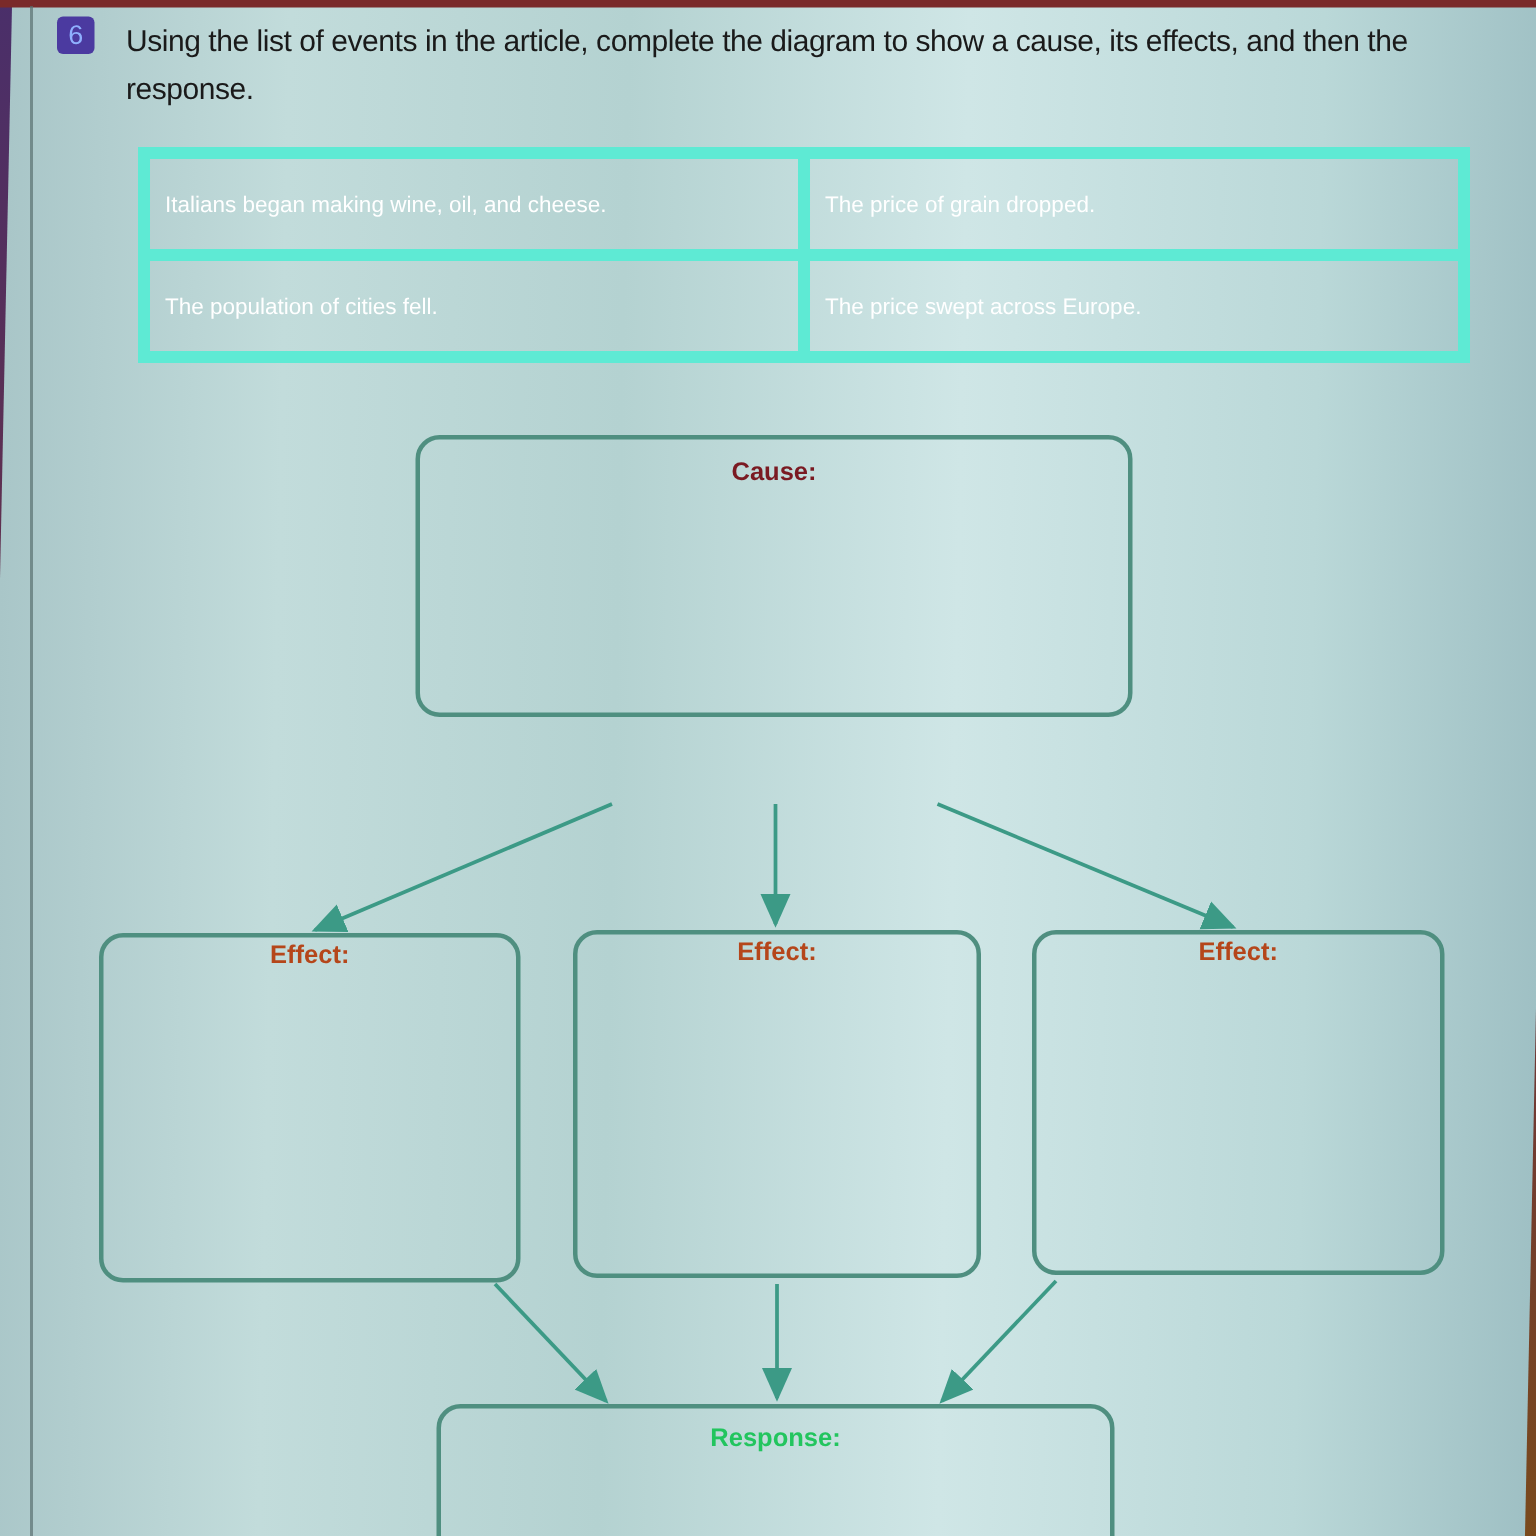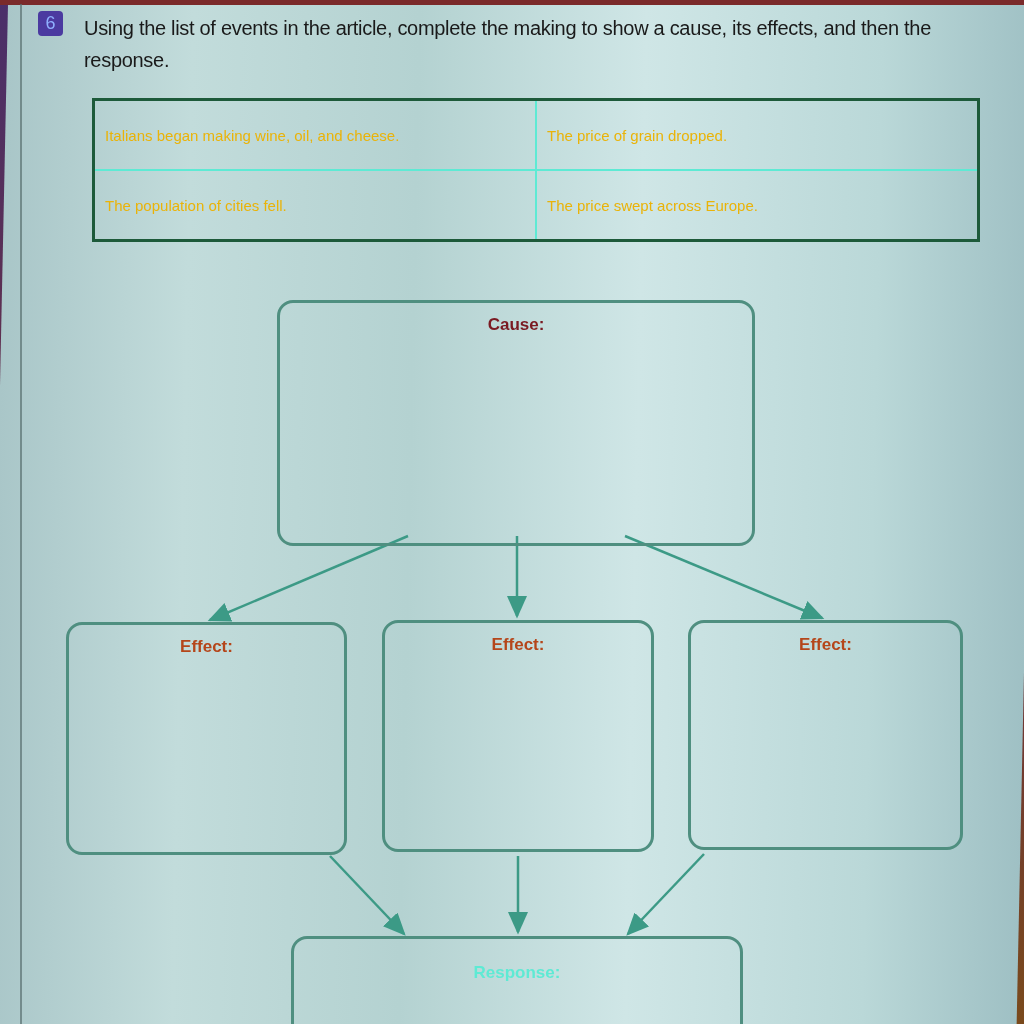--- a/index.html
+++ b/index.html
@@ -33,46 +33,46 @@
     }
     .prompt {
       position:absolute; left:84px; top:12px; width:900px;
       font-size:20px; line-height:32px; color:#1a1a1a; letter-spacing:-0.3px;
     }
     table.events {
       position:absolute; left:92px; top:98px; width:888px; height:144px;
       border-collapse:collapse; border:3px solid #1d5a3a;
     }
     table.events td {
-      border:2px solid #5eead4; width:50%; height:44px;
-      padding:0 10px; font-size:15px; color:#eab308; vertical-align:middle;
+      border:8px solid #5eead4; width:50%; height:44px;
+      padding:0 10px; font-size:15px; color:#ffffff; vertical-align:middle;
     }
     .box {
       position:absolute; border:3px solid #4f8f80; border-radius:16px;
       box-sizing:border-box;
     }
     .box .label {
       position:absolute; left:0; right:0; text-align:center;
       font-weight:bold; font-size:17px;
     }
     .cause-label { color:#7a1a22; top:12px; }
-    .effect-label { color:#b5461a; top:12px; }
-    .response-label { color:#5eead4; top:24px; }
+    .effect-label { color:#b5461a; top:2px; }
+    .response-label { color:#22c55e; top:10px; }
     svg.arrows { position:absolute; left:0; top:0; width:1024px; height:1024px; }
   </style>
 </head>
 <body>
 
 <div class="edge"></div>
 <div class="page"></div>
 <div class="topbar"></div>
 <div class="page-line"></div>
 
 <div class="qnum">6</div>
-<div class="prompt">Using the list of events in the article, complete the making to show a cause, its effects, and then the response.</div>
+<div class="prompt">Using the list of events in the article, complete the diagram to show a cause, its effects, and then the response.</div>
 
 <table class="events">
   <tbody>
       <tr>
     <td>Italians began making wine, oil, and cheese.</td>
     <td>The price of grain dropped.</td>
   </tr>
   <tr>
     <td>The population of cities fell.</td>
     <td>The price swept across Europe.</td>
@@ -89,21 +89,21 @@
   <g stroke="#3c9a86" stroke-width="2.5" fill="none">
     <line x1="408" y1="536" x2="210" y2="620" marker-end="url(#ah)"></line>
     <line x1="517" y1="536" x2="517" y2="616" marker-end="url(#ah)"></line>
     <line x1="625" y1="536" x2="822" y2="618" marker-end="url(#ah)"></line>
     <line x1="330" y1="856" x2="404" y2="934" marker-end="url(#ah)"></line>
     <line x1="518" y1="856" x2="518" y2="932" marker-end="url(#ah)"></line>
     <line x1="704" y1="854" x2="628" y2="934" marker-end="url(#ah)"></line>
   </g>
 </svg>
 
-<div class="box" style="left:277px; top:290px; width:478px; height:246px;margin-top:10px;">
+<div class="box" style="left:277px; top:290px; width:478px; height:188px;">
   <div class="label cause-label">Cause:</div>
 </div>
 
 <div class="box" style="left:66px; top:622px; width:281px; height:233px;">
   <div class="label effect-label">Effect:</div>
 </div>
 
 <div class="box" style="left:382px; top:620px; width:272px; height:232px;">
   <div class="label effect-label">Effect:</div>
 </div>

